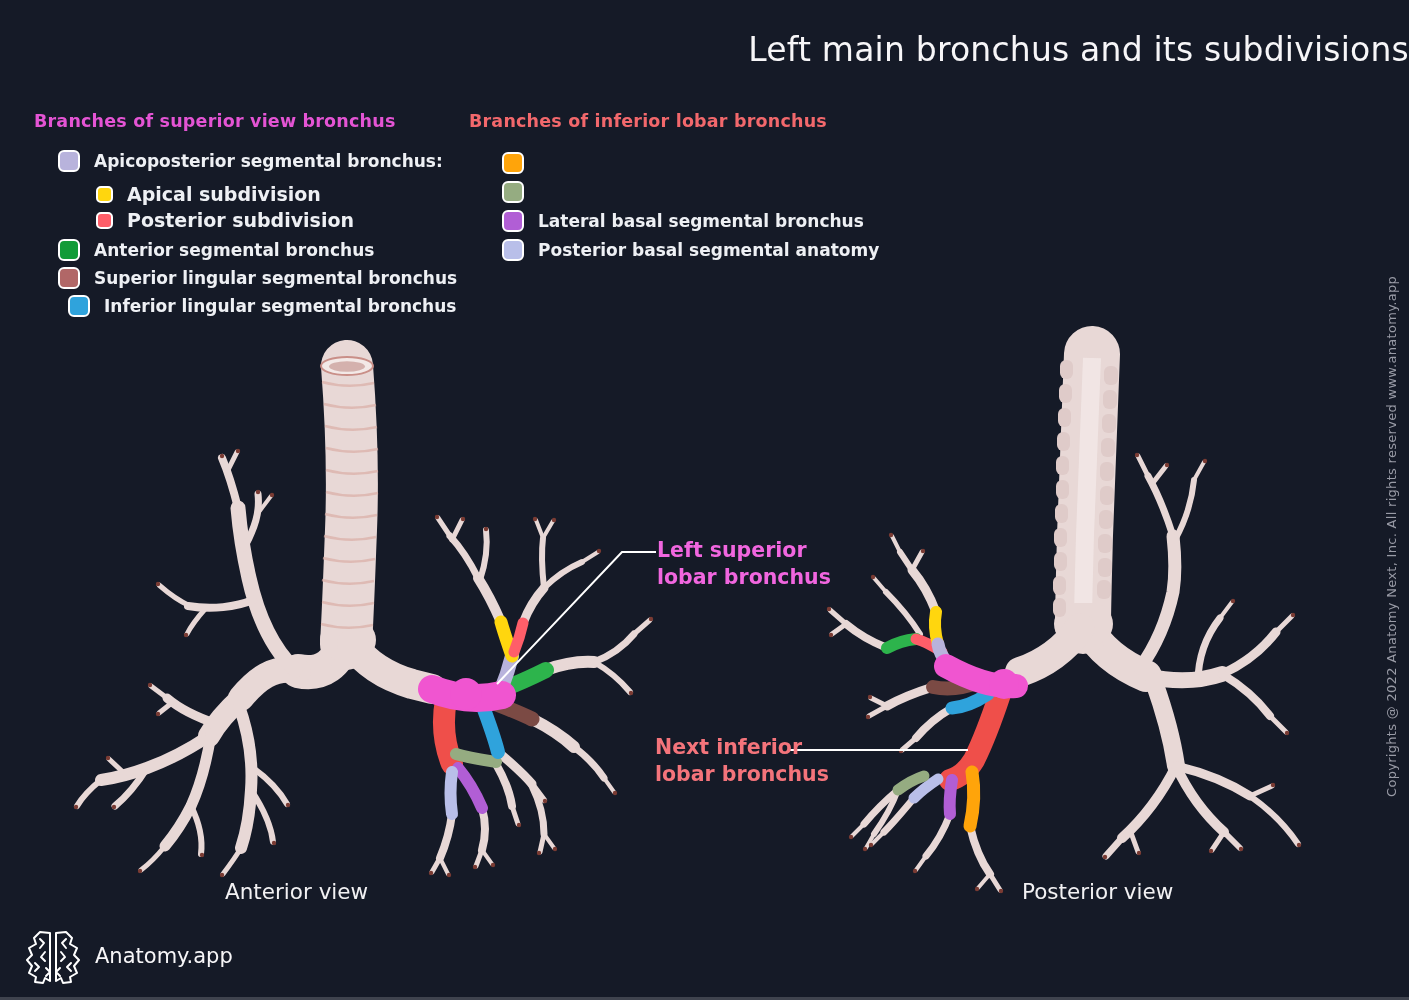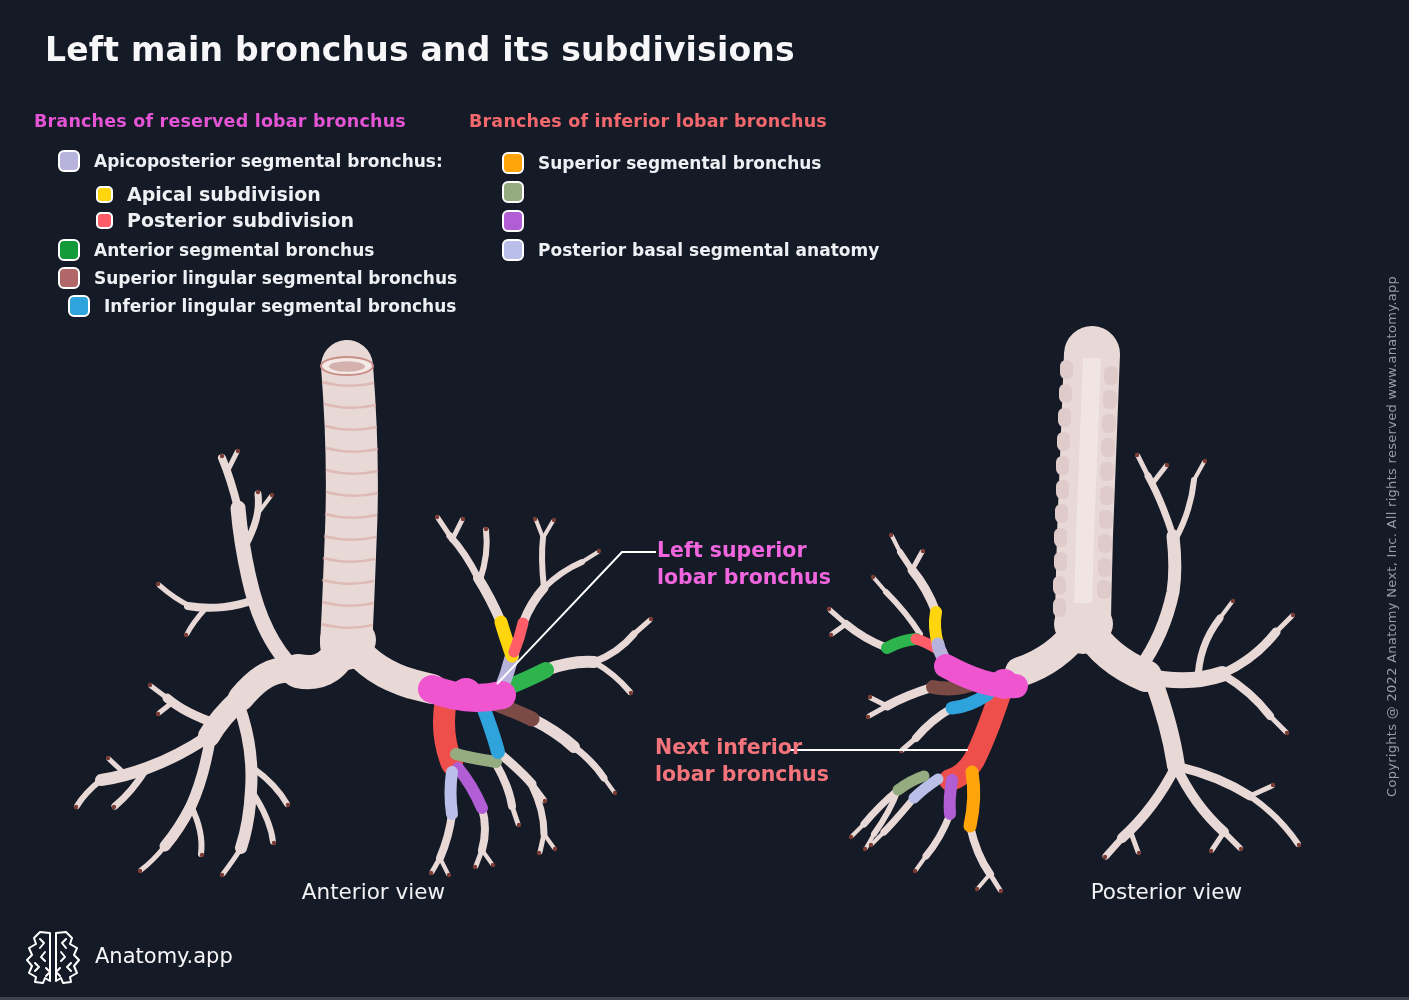--- a/index.html
+++ b/index.html
@@ -10,31 +10,31 @@
     --c-rose_brown:#b16767; --c-sky_blue:#2fa3dc; --c-orange:#ffa40a; --c-sage:#95ac81;
     --c-purple:#b15ed5; --c-periwinkle:#b9bfe9;
     --c-seg_red:#ef4f4a; --c-seg_brown:#7b4a44; --c-seg_green:#2db44c; --c-seg_magenta:#f055d0;
     --c-pale:#e8d8d6; --c-pale_hi:#f3e9e7; --c-plate:#dfcbc9; --c-ring:#dbb0a8;
     --c-open_rim:#c98f88; --c-open_in:#b9847e; --c-tip:#7a3b33; --c-line:#ffffff;
   }
   *{margin:0;padding:0;box-sizing:border-box}
   html,body{background:var(--c-bg)}
   .canvas{position:relative;width:1409px;height:1000px;background:var(--c-bg);overflow:hidden;
     font-family:"DejaVu Sans","Liberation Sans",sans-serif;color:var(--c-text)}
-  .title{position:absolute;left:45px;right:0;top:30px;text-align:left;font-size:33px;
-    font-weight:bold;color:var(--c-title);letter-spacing:.2px}
+  .title{position:absolute;left:45px;right:0;top:30px;text-align:right;font-size:33px;
+    font-weight:normal;color:var(--c-title);letter-spacing:.2px}
   .tree-svg{position:absolute;left:0;top:0;z-index:0}
   .legend-header{position:absolute;font-size:17.5px;font-weight:bold;letter-spacing:.2px}
   .lrow{position:absolute;display:flex;align-items:center;gap:14px}
   .sw{display:inline-block;width:22px;height:22px;border:2px solid #fff;border-radius:6px;flex:none}
   .sw.small{width:17px;height:17px;border-radius:5px}
   .lbl{font-size:17px;font-weight:600;white-space:nowrap}
   .lbl.small{font-size:19px}
   .callout{position:absolute;font-size:20.5px;font-weight:700;line-height:26.5px;white-space:nowrap;z-index:2}
-  .view-label{position:absolute;width:220px;text-align:right;font-size:21.5px;
+  .view-label{position:absolute;width:220px;text-align:left;font-size:21.5px;
     color:var(--c-view_label);font-weight:500;z-index:2}
   .brand{position:absolute;left:95px;top:944px;font-size:21px;color:var(--c-title);z-index:2}
   .logo{position:absolute;left:26px;top:930px;z-index:2}
   .copyright{position:absolute;left:1384px;top:797px;width:560px;transform:rotate(-90deg);
     transform-origin:0 0;font-size:13px;letter-spacing:.3px;color:var(--c-copyright_text);
     white-space:nowrap;z-index:2}
   .bottom-strip{position:absolute;left:0;right:0;bottom:0;height:3px;background:#3f434e;z-index:3}
   
   .b{fill:none;stroke:var(--c-pale);stroke-linecap:round;stroke-linejoin:round}
   .ring{fill:none;stroke:var(--c-ring);stroke-width:2.4;opacity:.75}
@@ -323,21 +323,21 @@
       </g>
     </g>
 
     <path class="wline" d="M656,552 L622,552 L497,684"></path>
     <path class="wline" d="M788,750 L968,750"></path>
   </svg>
 
   <h1 class="title">Left main bronchus and its subdivisions</h1>
 
   <div>
-    <div class="legend-header" style="left: 34px; top: 111px; color: rgb(228, 84, 212);">Branches of reserved lobar bronchus</div>
+    <div class="legend-header" style="left: 34px; top: 111px; color: rgb(228, 84, 212);">Branches of superior view bronchus</div>
     <div class="lrow" style="left:58px;top:150px">
       <span class="sw" style="background: rgb(184, 179, 220);"></span>
       <span class="lbl">Apicoposterior segmental bronchus:</span>
     </div>
     <div class="lrow" style="left:96px;top:183px">
       <span class="sw small" style="background: rgb(255, 214, 14);"></span>
       <span class="lbl small">Apical subdivision</span>
     </div>
     <div class="lrow" style="left:96px;top:209px">
       <span class="sw small" style="background: rgb(255, 94, 105);"></span>
@@ -354,27 +354,27 @@
     <div class="lrow" style="left:68px;top:295px">
       <span class="sw" style="background: rgb(47, 163, 220);"></span>
       <span class="lbl">Inferior lingular segmental bronchus</span>
     </div>
   </div>
 
   <div>
     <div class="legend-header" style="left: 469px; top: 111px; color: rgb(242, 104, 108);">Branches of inferior lobar bronchus</div>
     <div class="lrow" style="left:502px;top:152px">
       <span class="sw" style="background: rgb(255, 164, 10);"></span>
-      <span class="lbl">Superior segmental bronchus</span>
     </div>
     <div class="lrow" style="left:502px;top:181px">
       <span class="sw" style="background: rgb(149, 172, 129);"></span>
     </div>
     <div class="lrow" style="left:502px;top:210px">
       <span class="sw" style="background: rgb(177, 94, 213);"></span>
+      <span class="lbl">Lateral basal segmental bronchus</span>
     </div>
     <div class="lrow" style="left:502px;top:239px">
       <span class="sw" style="background: rgb(185, 191, 233);"></span>
       <span class="lbl">Posterior basal segmental anatomy</span>
     </div>
   </div>
 
   <div class="callout" style="left: 657px; top: 537px; color: rgb(241, 102, 223);">
     <div>Left superior</div>
     <div>lobar bronchus</div>

